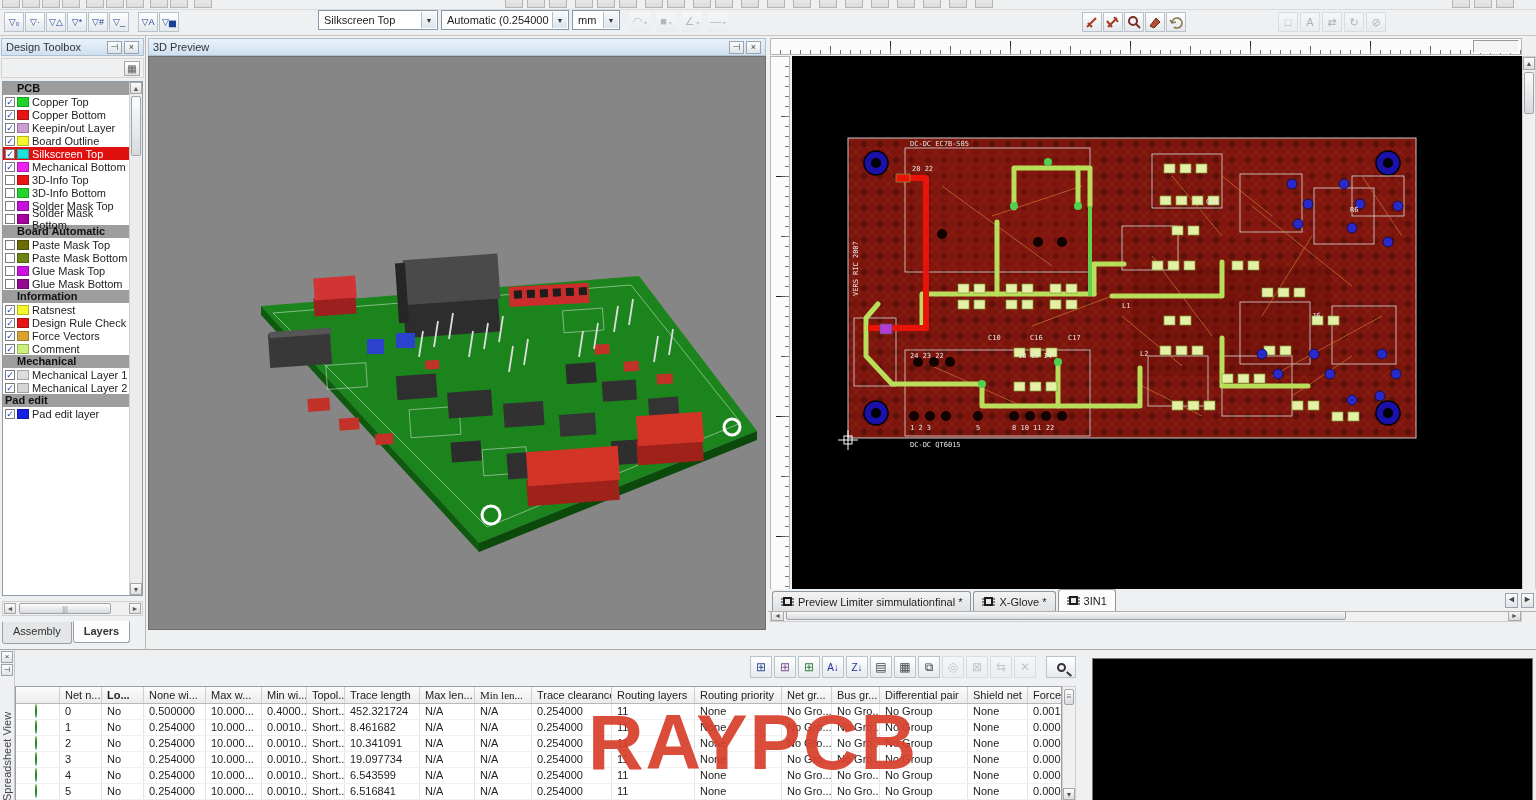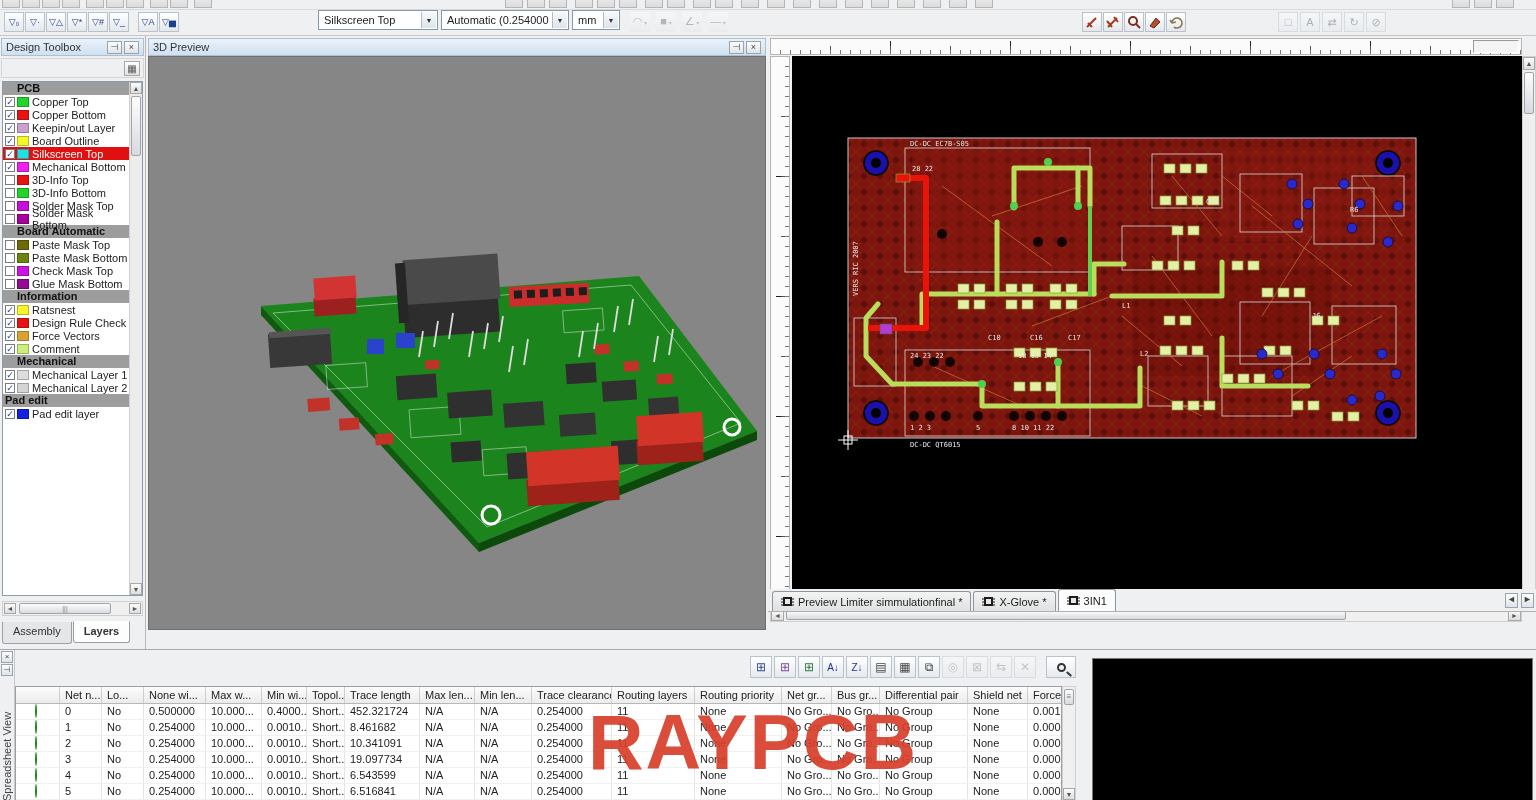--- a/index.html
+++ b/index.html
@@ -281,21 +281,21 @@
           <span class="lab">Paste Mask Top</span>
         </div>
         <div class="layer-item">
           <span class="cbx"></span>
           <span class="swatch" style="background: rgb(109, 132, 18);"></span>
           <span class="lab">Paste Mask Bottom</span>
         </div>
         <div class="layer-item">
           <span class="cbx"></span>
           <span class="swatch" style="background: rgb(204, 20, 224);"></span>
-          <span class="lab">Check Mask Top</span>
+          <span class="lab">Glue Mask Top</span>
         </div>
         <div class="layer-item">
           <span class="cbx"></span>
           <span class="swatch" style="background: rgb(147, 11, 147);"></span>
           <span class="lab">Glue Mask Bottom</span>
         </div>
         <div class="layer-section-header">Information</div>
         <div class="layer-item">
           <span class="cbx">✓</span>
           <span class="swatch" style="background: rgb(246, 246, 42);"></span>
@@ -743,28 +743,28 @@
         <span class="gico disabled" style="color: rgb(136, 136, 136);">✕</span>
         <span class="gico srch">
           <span class="mag"></span>
         </span>
       </div>
   </div>
   <div id="net-grid">
       <div class="tr head">
         <div class="td" style="width: 44px;"></div>
         <div class="td" style="width: 42px;">Net n...</div>
-        <div class="td" style="width: 42px;">Lo...</div>
+        <div class="td" style="width: 42px; font-weight: bold;">Lo...</div>
         <div class="td" style="width: 62px;">None wi...</div>
         <div class="td" style="width: 56px;">Max w...</div>
         <div class="td" style="width: 45px;">Min wi...</div>
         <div class="td" style="width: 38px;">Topol...</div>
         <div class="td" style="width: 75px;">Trace length</div>
         <div class="td" style="width: 55px;">Max len...</div>
-        <div class="td" style="width: 57px;">Min len...</div>
+        <div class="td" style="width: 57px; font-family: Liberation Serif, serif;">Min len...</div>
         <div class="td" style="width: 80px;">Trace clearance</div>
         <div class="td" style="width: 83px;">Routing layers</div>
         <div class="td" style="width: 87px;">Routing priority</div>
         <div class="td" style="width: 50px;">Net gr...</div>
         <div class="td" style="width: 48px;">Bus gr...</div>
         <div class="td" style="width: 88px;">Differential pair</div>
         <div class="td" style="width: 60px;">Shield net</div>
         <div class="td" style="width: 35px;">Force</div>
       </div>
       <div class="tr">

